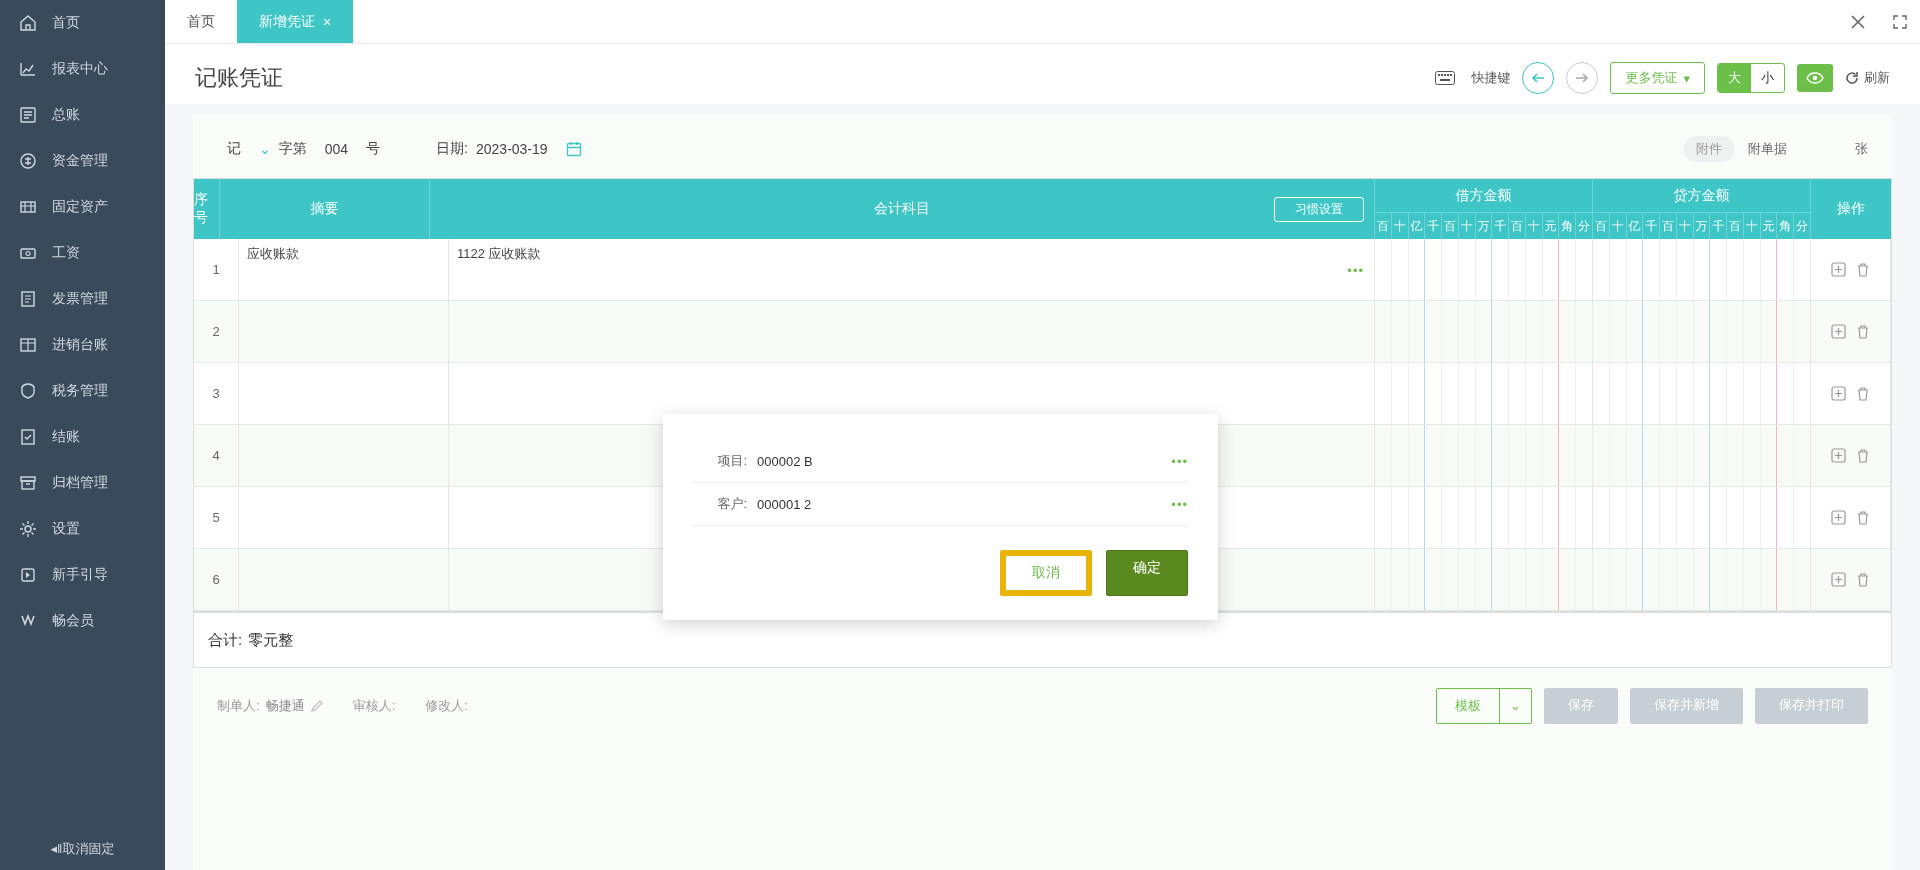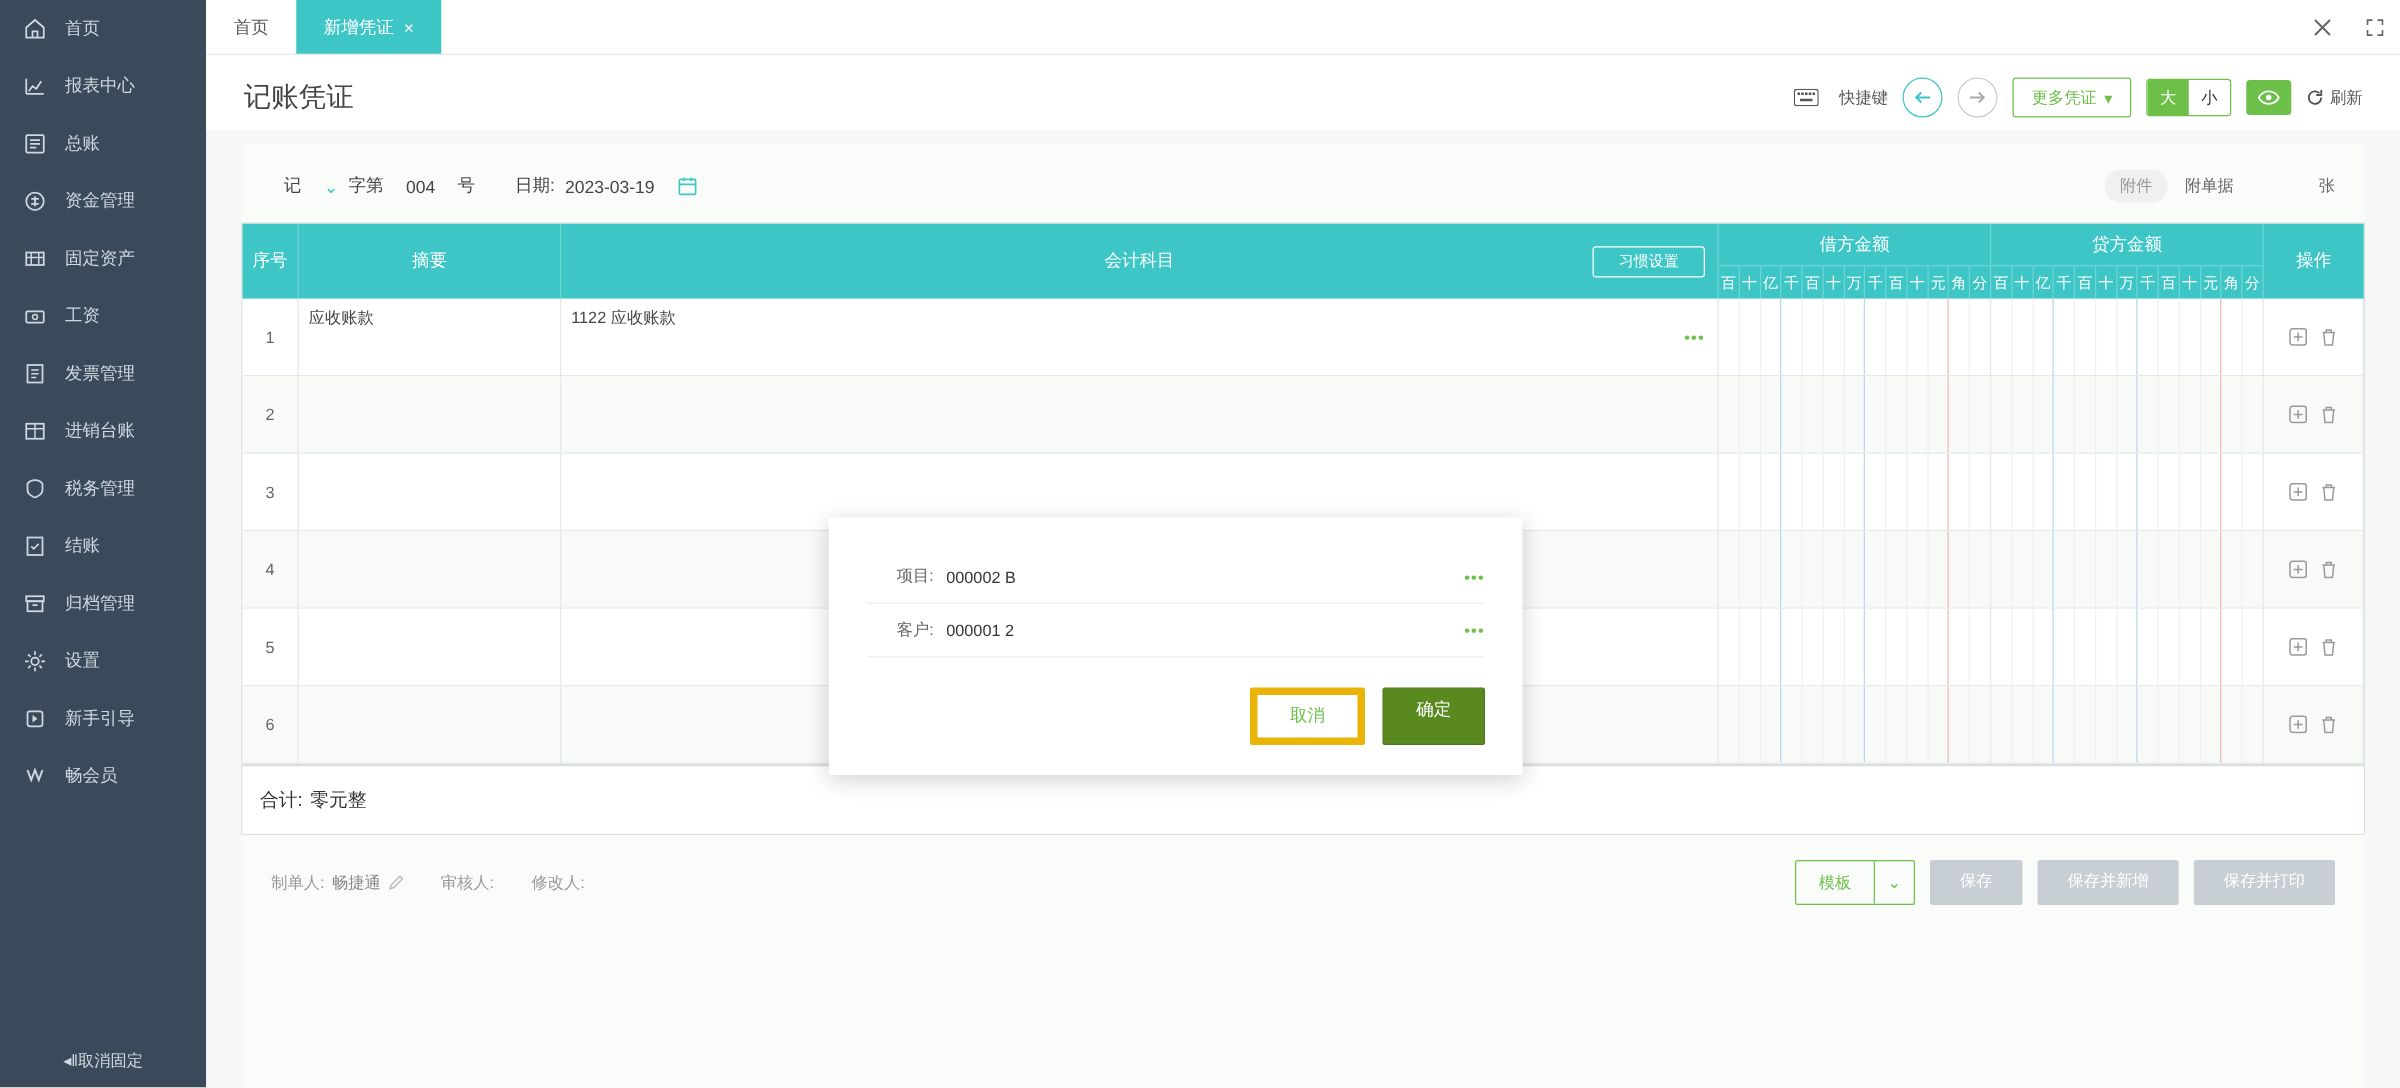--- a/index.html
+++ b/index.html
@@ -39,32 +39,32 @@
 .eye-btn { background: #6cc04a; color: #fff; width: 36px; height: 28px; border-radius: 3px; display: flex; align-items: center; justify-content: center; cursor: pointer; }
 .refresh { display: flex; align-items: center; gap: 5px; color: #555; cursor: pointer; }
 
 
 .voucher-wrap { margin: 10px 28px 0 28px; background: #fafcfa; flex: 1; display: flex; flex-direction: column; position: relative; }
 .voucher-meta { padding: 22px 24px 16px 24px; display: flex; align-items: center; gap: 10px; font-size: 14px; color: #444; }
 .meta-left { display: flex; align-items: center; gap: 8px; }
 .meta-word { padding: 2px 10px; }
 .meta-drop { color: #3ec6c6; }
 .meta-num { padding: 2px 10px; }
-.meta-date-lbl { margin-left: 24px; }
+.meta-date-lbl { margin-left: 48px; }
 .meta-date { margin-left: 0; }
 .meta-cal { color: #3ec6c6; margin-left: 10px; cursor: pointer; }
 .meta-right { margin-left: auto; display: flex; align-items: center; gap: 14px; font-size: 13px; color: #666; }
 .attach-pill { background: #eef1f0; padding: 4px 12px; border-radius: 12px; color: #999; cursor: pointer; }
 .attach-ext { display: flex; align-items: center; gap: 6px; }
 .attach-input { width: 56px; height: 22px; border: none; border-bottom: 1px solid transparent; background: transparent; text-align: center; }
 
 
 .vt { border: 1px solid #d9e0dc; }
 .vt-head { display: flex; background: #3ec6c6; color: #fff; font-size: 14px; }
-.col-no { width: 45px; display:flex; align-items:center; justify-content:center; border-right:1px solid #6fd4d4; }
+.col-no { width: 26px; display:flex; align-items:center; justify-content:center; border-right:1px solid #6fd4d4; }
 .col-sum { width: 210px; display:flex; align-items:center; justify-content:center; border-right:1px solid #6fd4d4; }
 .col-acct { flex: 1; display:flex; align-items:center; justify-content:center; position: relative; border-right:1px solid #6fd4d4; }
 .col-dr, .col-cr { width: 218px; border-right:1px solid #6fd4d4; }
 .col-ops { width: 80px; display:flex; align-items:center; justify-content:center; }
 .amt-head { display:flex; flex-direction:column; }
 .amt-title { height:34px; display:flex; align-items:center; justify-content:center; border-bottom:1px solid #6fd4d4; }
 .amt-units { height:26px; display:flex; }
 .unit { flex:1; display:flex; align-items:center; justify-content:center; border-right:1px solid #6fd4d4; font-size:12px; }
 .unit:last-child { border-right:none; }
 .habit-btn { position:absolute; right:10px; border:1px solid #fff; padding:3px 20px; border-radius:3px; font-size:12px; cursor:pointer; }

